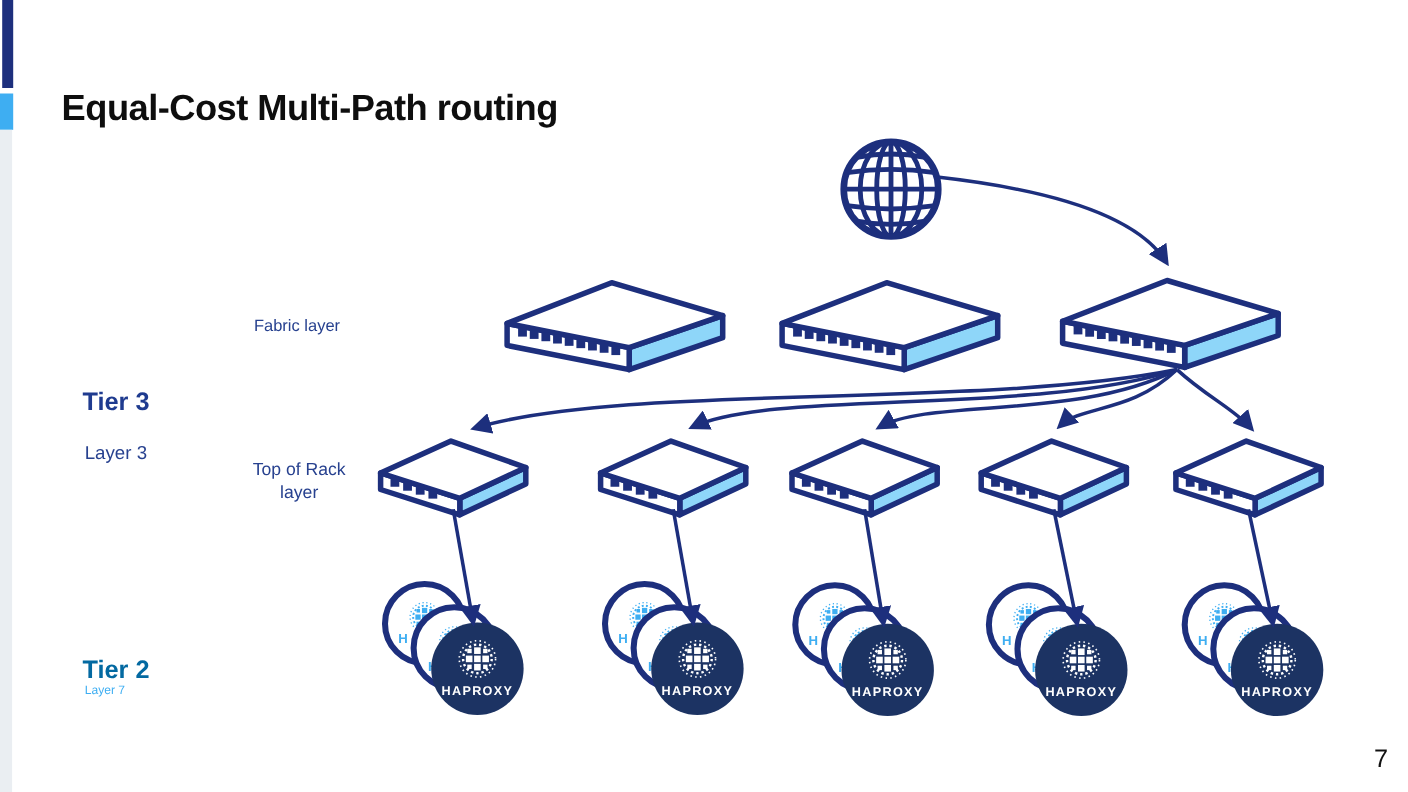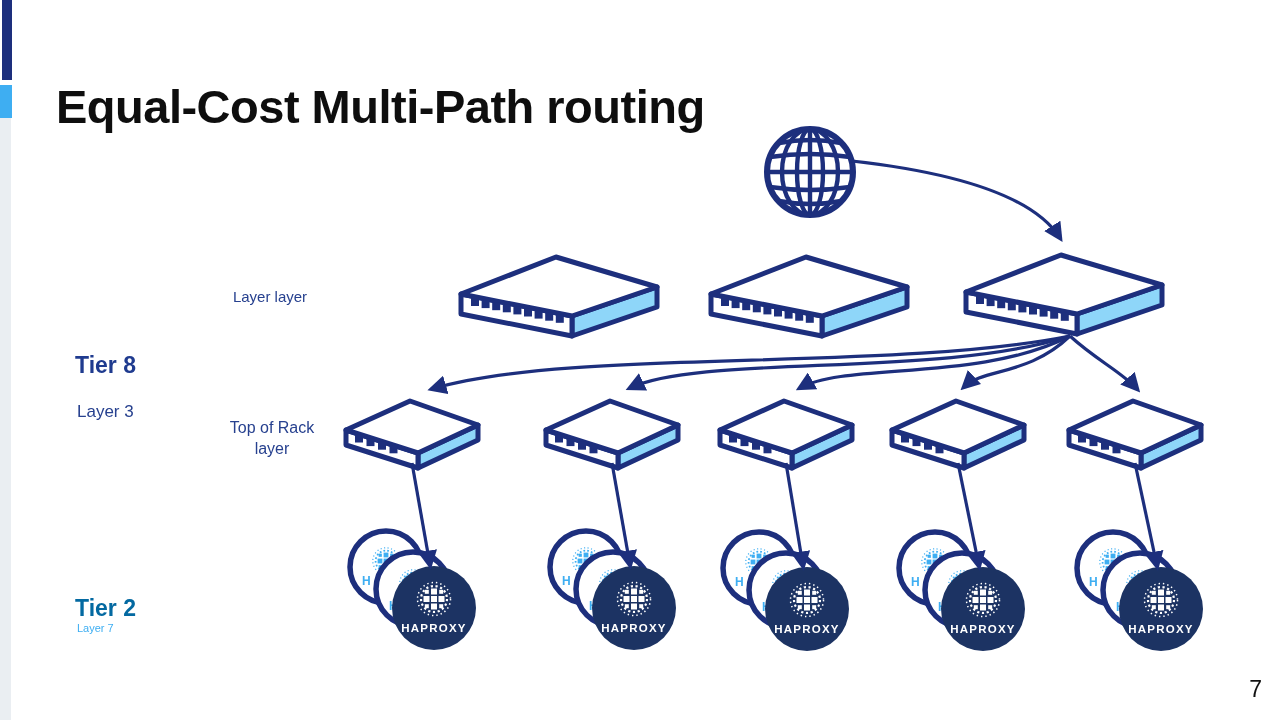--- a/index.html
+++ b/index.html
@@ -8,21 +8,21 @@
     background:#ffffff;font-family:"Liberation Sans",sans-serif;
   }
   
   .bar{position:absolute;}
   .bar-navy{left:2px;top:0;width:10px;height:80px;background:#1d2f7d;}
   .bar-blue{left:0;top:85px;width:12px;height:33px;background:#3eaef2;}
   .bar-pale{left:0;top:118px;width:11px;height:602px;background:#eaeef2;}
 
   .slide-title{
     position:absolute;left:56px;top:79px;
-    font-size:47px;font-weight:800;color:#0e0e0e;letter-spacing:-0.5px;
+    font-size:33px;font-weight:800;color:#0e0e0e;letter-spacing:-0.5px;
   }
   .page-number{
     position:absolute;right:18px;top:676px;font-size:23px;color:#111111;
   }
 
   .lbl{position:absolute;color:#27418f;}
   .lbl-fabric{left:200px;top:288px;width:140px;text-align:center;font-size:15px;}
   .lbl-tor{left:217px;top:417px;width:110px;text-align:center;font-size:16px;line-height:21px;}
   .lbl-tier{font-size:23px;font-weight:bold;}
   .lbl-tier1{left:75px;top:352px;color:#1f3b8f;}
@@ -58,22 +58,22 @@
 </head>
 <body>
 
 <div class="bar bar-navy"></div>
 <div class="bar bar-blue"></div>
 <div class="bar bar-pale"></div>
 
 <div class="slide-title">Equal-Cost Multi-Path routing</div>
 <div class="page-number">7</div>
 
-<div class="lbl lbl-fabric">Layer layer</div>
-<div class="lbl lbl-tier lbl-tier1">Tier 8</div>
+<div class="lbl lbl-fabric">Fabric layer</div>
+<div class="lbl lbl-tier lbl-tier1">Tier 3</div>
 <div class="lbl lbl-layer3">Layer 3</div>
 <div class="lbl lbl-tor">Top of Rack layer</div>
 <div class="lbl lbl-tier lbl-tier2">Tier 2</div>
 <div class="lbl lbl-layer7">Layer 7</div>
 
 <svg width="1280" height="720" viewBox="0 0 1280 720">
   <defs>
     <marker id="ah" viewBox="0 0 10 10" refX="7.5" refY="5" markerWidth="6" markerHeight="6" orient="auto-start-reverse">
       <path d="M0,0 L10,5 L0,10 Z" fill="#1d2f7d"></path>
     </marker>

